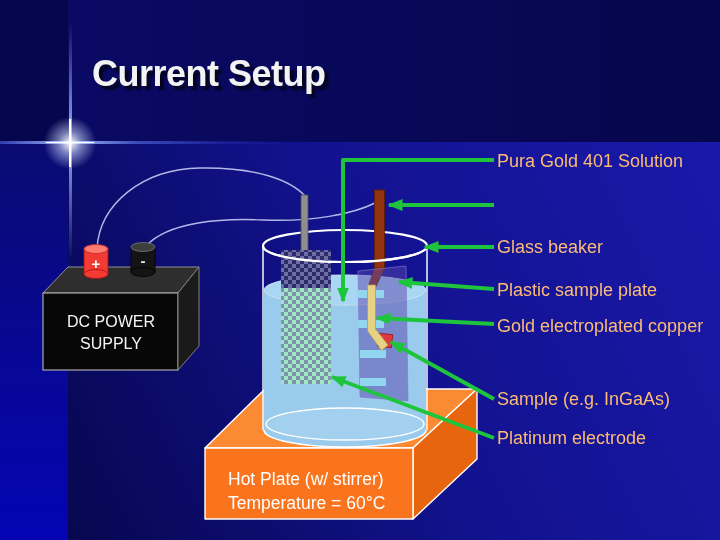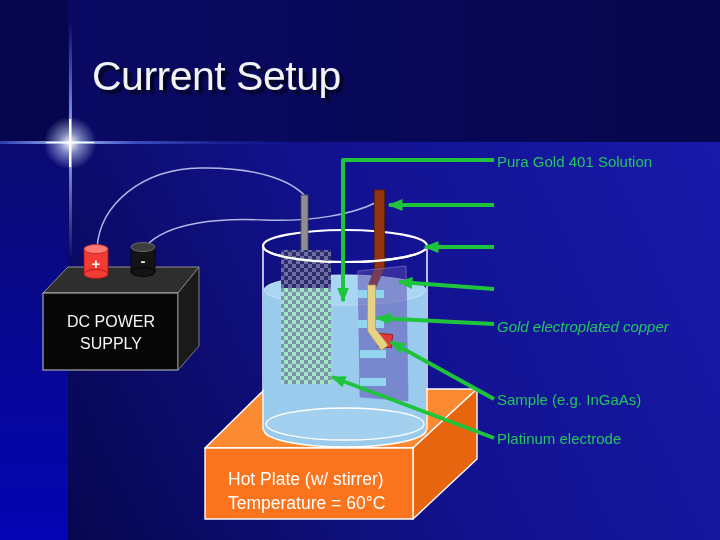--- a/index.html
+++ b/index.html
@@ -26,26 +26,26 @@
            filter:blur(.4px); }
   .glow  { position:absolute; left:40px; top:113px; width:60px; height:60px;
            background:radial-gradient(circle, rgba(255,255,255,.98) 0%, rgba(205,220,255,.55) 26%,
                       rgba(205,220,255,0) 62%); }
   .spike-h { position:absolute; left:46px; top:141.8px; width:48px; height:1.6px;
              background:#fff; filter:blur(.6px); }
   .spike-v { position:absolute; left:69.3px; top:119px; width:1.6px; height:48px;
              background:#fff; filter:blur(.6px); }
   
   .title { position:absolute; left:92px; top:53px;
-           font-size:41px; font-weight:normal; letter-spacing:-.5px; color:#F3F3F3;
+           font-size:36px; font-weight:bold; letter-spacing:-.5px; color:#F3F3F3;
            text-shadow:4px 4px 2px rgba(4,4,28,.9); white-space:nowrap; }
   
-  .lbl { position:absolute; left:497px; font-size:15px; line-height:21.5px;
-         color:#22c55e; white-space:nowrap; }
-  .lbl span { display:block;font-style:italic; }
+  .lbl { position:absolute; left:497px; font-size:18px; line-height:21.5px;
+         color:#fdba74; white-space:nowrap; }
+  .lbl span { display:block; }
   svg.diagram { position:absolute; left:0; top:0; }
 </style>
 </head>
 <body>
 
 <div class="slide">
 
   <div class="bg-main"></div>
   <div class="bg-top"></div>
   <div class="band-top"></div>
@@ -150,19 +150,21 @@
       <path d="M494,205 L389,205" marker-end="url(#ah)"></path>
       <path d="M494,247 L425,247" marker-end="url(#ah)"></path>
       <path d="M494,289 L399,282" marker-end="url(#ah)"></path>
       <path d="M494,324 L377,318" marker-end="url(#ah)"></path>
       <path d="M494,399 L391,342" marker-end="url(#ah)"></path>
       <path d="M494,438 L332,377" marker-end="url(#ah)"></path>
     </g>
   </svg>
 
   <div class="lbl" style="top:151px">Pura Gold 401 Solution</div>
+  <div class="lbl" style="top:237px">Glass beaker</div>
+  <div class="lbl" style="top:280px">Plastic sample plate</div>
   <div class="lbl" style="top:316px">
     <span>Gold electroplated copper</span>
   </div>
   <div class="lbl" style="top:428px">Platinum electrode</div>
   <div class="lbl" style="top:389px">Sample (e.g. InGaAs)</div>
 
 </div>
 
 </body></html>

